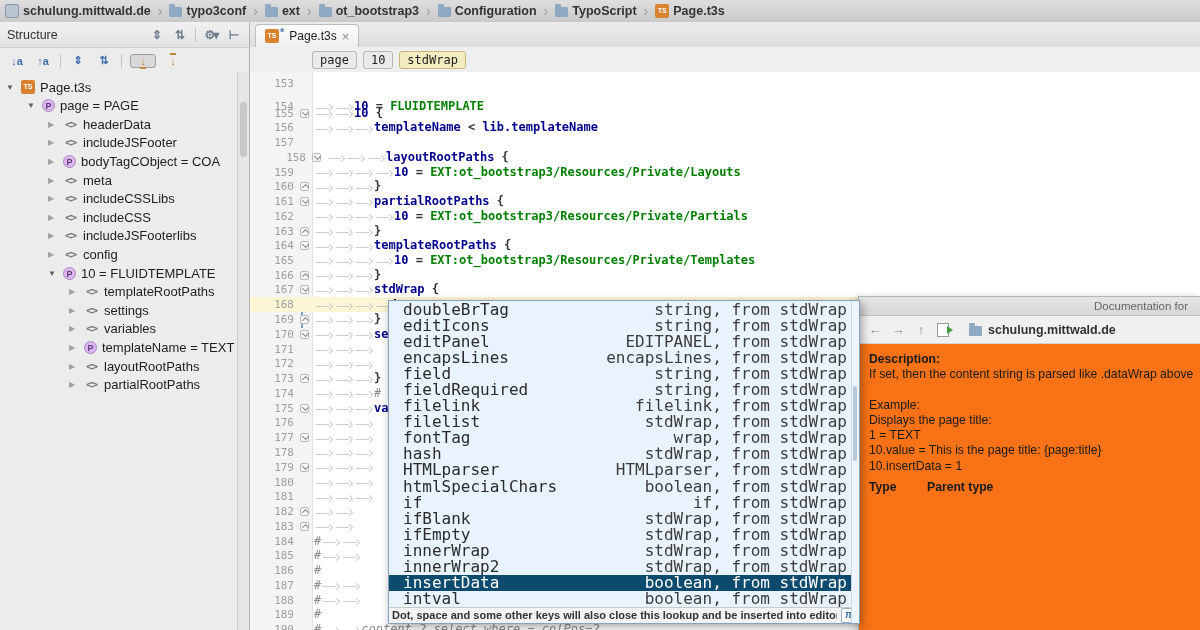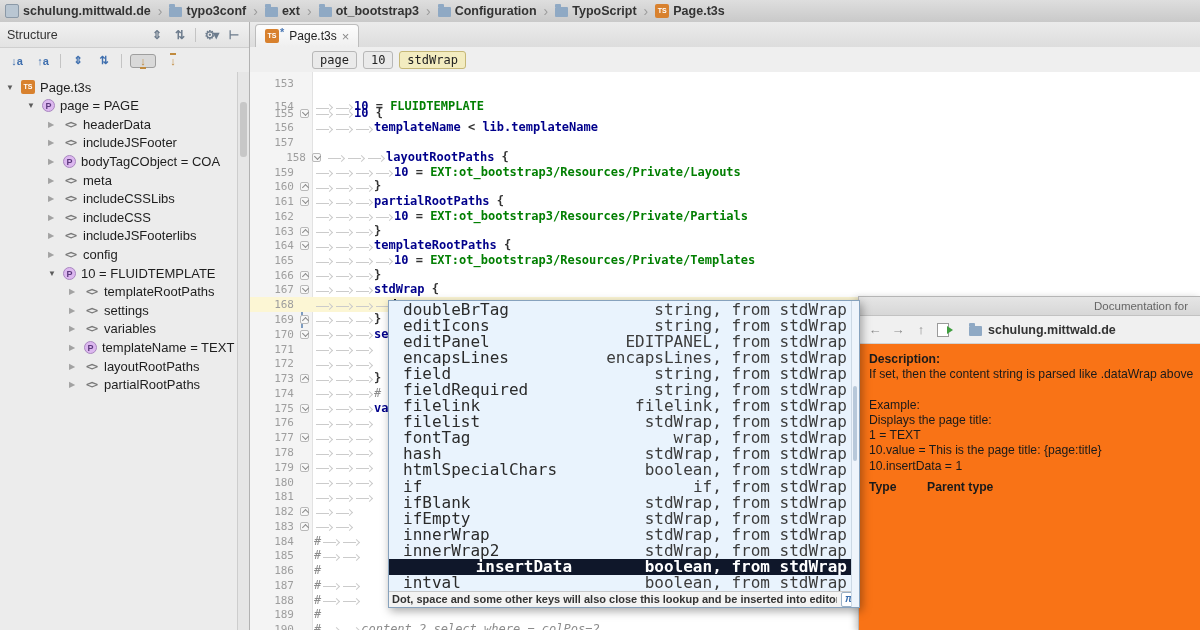--- a/index.html
+++ b/index.html
@@ -99,21 +99,21 @@
   .caret{display:inline-block;width:2px;height:12px;background:#111;vertical-align:middle;}
 
   
   .popup{position:absolute;left:388px;top:300px;width:470px;background:#e9f3fd;
          border:1px solid #87a2bd;box-shadow:2px 3px 9px rgba(0,0,0,.35);z-index:6;}
   .pp-list{position:relative;}
   .pp-row{height:16.1px;display:flex;align-items:center;padding:0 12px 0 14px;
           font-family:"DejaVu Sans Mono",monospace;font-size:16px;color:#2b2b2b;}
   .pp-row .nm{flex:1;}
   .pp-row .tp{color:#3c3c3c;}
-  .pp-row.sel{background:#0f172a;color:#fff;font-weight:700;text-align:center;}
+  .pp-row.sel{background:#0c4a6e;color:#fff;font-weight:400;}
   .pp-row.sel .tp{color:#fff;}
   .pp-sb{position:absolute;right:0;top:0;bottom:0;width:7px;background:#eef4fb;border-left:1px solid #ccd8e4;}
   .pp-sb-thumb{position:absolute;left:1px;width:4px;top:85px;height:75px;background:#b7c8da;border-radius:2px;}
   .pp-hint{height:15px;background:#f3f3f3;border-top:1px solid #c9c9c9;display:flex;align-items:center;gap:4px;
            padding:0 3px;font-size:11px;font-weight:600;color:#333;font-family:"Liberation Sans",sans-serif;}
   .pp-hint .txt{flex:1;white-space:nowrap;overflow:hidden;}
   .pi-icon{width:13px;height:13px;border:1px solid #9ab0c6;border-radius:2px;background:#fff;
            color:#3b6fae;font-size:10px;line-height:12px;font-style:italic;}
 
   
@@ -390,20 +390,24 @@
         </div>
         <div class="pp-row">
           <span class="nm">fontTag</span>
           <span class="tp">wrap, from stdWrap</span>
         </div>
         <div class="pp-row">
           <span class="nm">hash</span>
           <span class="tp">stdWrap, from stdWrap</span>
         </div>
         <div class="pp-row">
+          <span class="nm">HTMLparser</span>
+          <span class="tp">HTMLparser, from stdWrap</span>
+        </div>
+        <div class="pp-row">
           <span class="nm">htmlSpecialChars</span>
           <span class="tp">boolean, from stdWrap</span>
         </div>
         <div class="pp-row">
           <span class="nm">if</span>
           <span class="tp">if, from stdWrap</span>
         </div>
         <div class="pp-row">
           <span class="nm">ifBlank</span>
           <span class="tp">stdWrap, from stdWrap</span>

